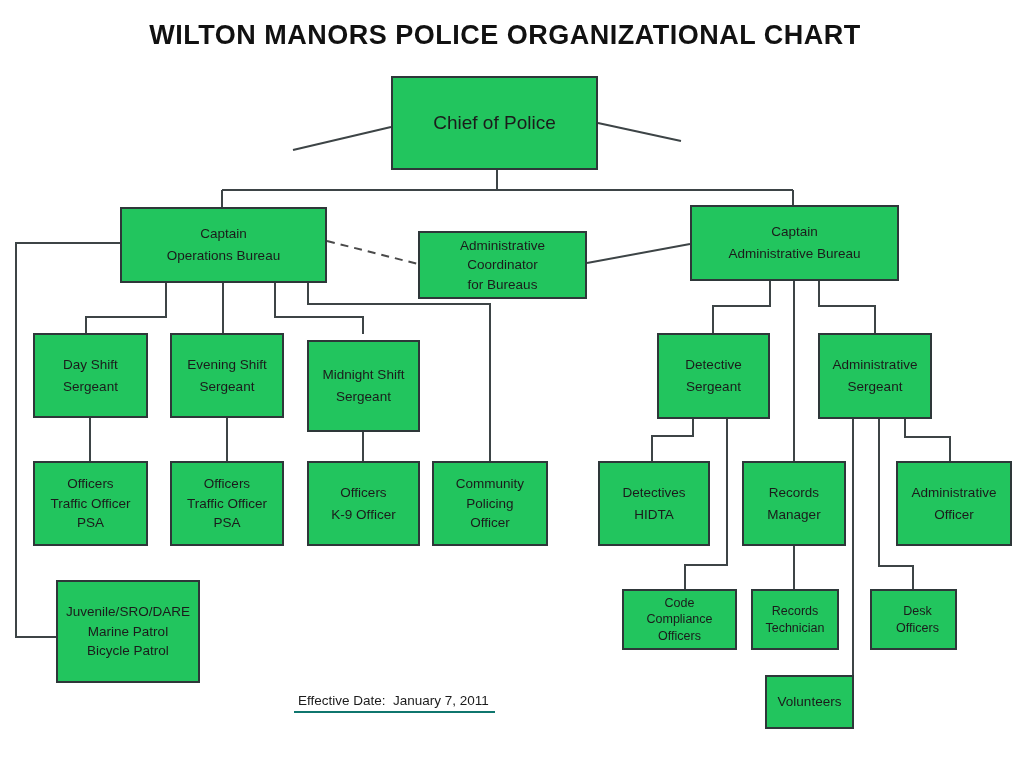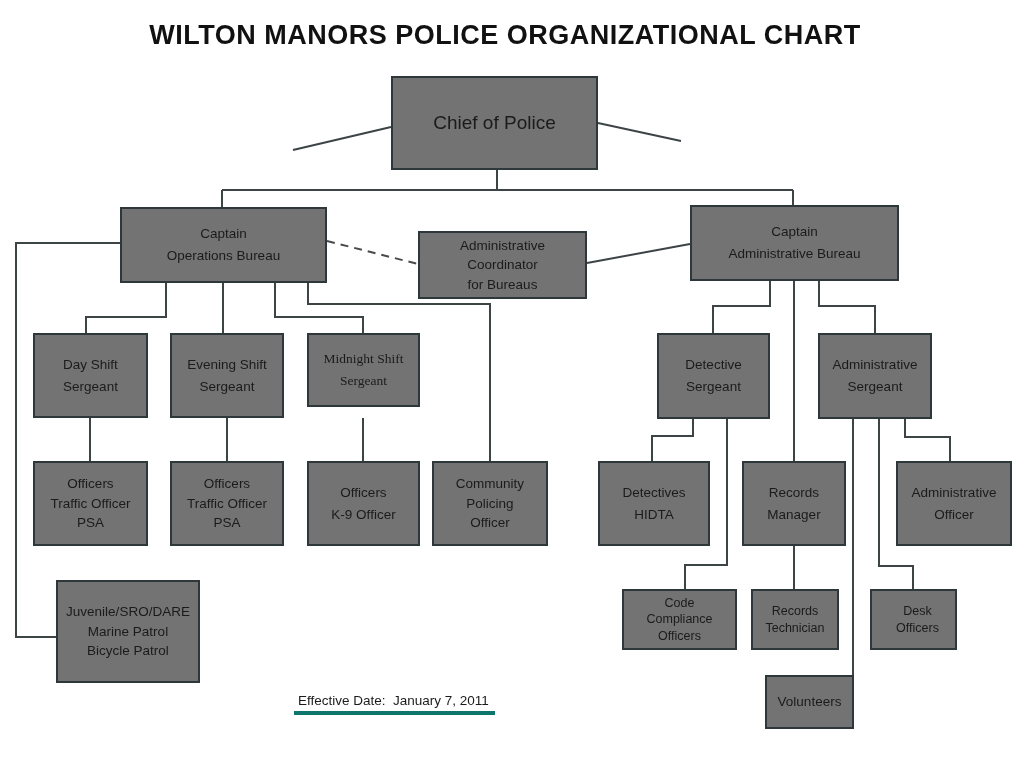--- a/index.html
+++ b/index.html
@@ -42,42 +42,42 @@
     stroke: #3d4446;
     stroke-width: 2;
   }
   svg.connectors .dashed {
     stroke-dasharray: 8 6;
     stroke: #4a4a4a;
   }
   .node {
     position: absolute;
     box-sizing: border-box;
-    background: #737373;
+    background: #22c55e;
     border: 2px solid #2e3739;
     display: flex;
     align-items: center;
     justify-content: center;
     text-align: center;
     white-space: pre-line;
     font-size: 13.5px;
     line-height: 1.6;
     color: #1b1b1b;
   }
   .node.chief   { font-size: 19px; }
   .node.lh-med  { line-height: 1.45; }
   .node.small   { font-size: 12.5px; line-height: 1.45; }
   .node.tight   { font-size: 12.5px; line-height: 1.3; }
   .effective-date {
     position: absolute;
     left: 294px;
     top: 693px;
     font-size: 13.5px;
     color: #1b1b1b;
-    border-bottom: 4px solid #0f766e;
+    border-bottom: 2px solid #0f766e;
     padding: 0 6px 3px 4px;
     white-space: pre;
   }
 </style>
 </head>
 <body>
 
 <div class="stage">
 
   <h1 class="chart-title">WILTON MANORS POLICE ORGANIZATIONAL CHART</h1>
@@ -123,21 +123,21 @@
 
   <div class="node" style="left:690px; top:205px; width:209px; height:76px;">Captain
 Administrative Bureau</div>
 
   <div class="node" style="left:33px; top:333px; width:115px; height:85px;">Day Shift
 Sergeant</div>
 
   <div class="node" style="left:170px; top:333px; width:114px; height:85px;">Evening Shift
 Sergeant</div>
 
-  <div class="node" style="left:307px; top:333px; width:113px; height:74px;font-family:Liberation Serif, serif;">Midnight Shift
+  <div class="node" style="left:307px; top:340px; width:113px; height:92px;">Midnight Shift
 Sergeant</div>
 
   <div class="node" style="left:657px; top:333px; width:113px; height:86px;">Detective
 Sergeant</div>
 
   <div class="node" style="left:818px; top:333px; width:114px; height:86px;">Administrative
 Sergeant</div>
 
   <div class="node lh-med" style="left:33px; top:461px; width:115px; height:85px;">Officers
 Traffic Officer

